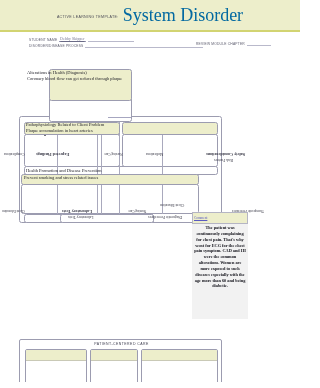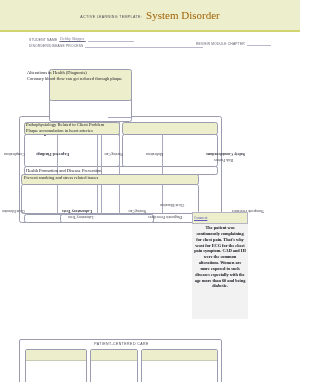--- a/index.html
+++ b/index.html
@@ -27,21 +27,21 @@
     display:flex;align-items:center;justify-content:center;gap:4px;
   }
   .alt-label{
     font-family:"Liberation Sans", sans-serif;
     font-size:3.6px;letter-spacing:.35px;
     color:#4a4a55;text-transform:uppercase;
     white-space:nowrap;padding-top:4px;
   }
   .sys-title{
     font-family:"Liberation Serif", serif;
-    font-size:11px;color:#a16207;white-space:nowrap;
+    font-size:18px;color:#0369a1;white-space:nowrap;
   }
 
   
   .stu-row{
     position:absolute;left:29px;top:37px;
     font-family:"Liberation Sans", sans-serif;
     font-size:3.3px;letter-spacing:.2px;color:#5b5b6d;
     text-transform:uppercase;white-space:nowrap;
     display:flex;align-items:flex-end;gap:2px;
   }

